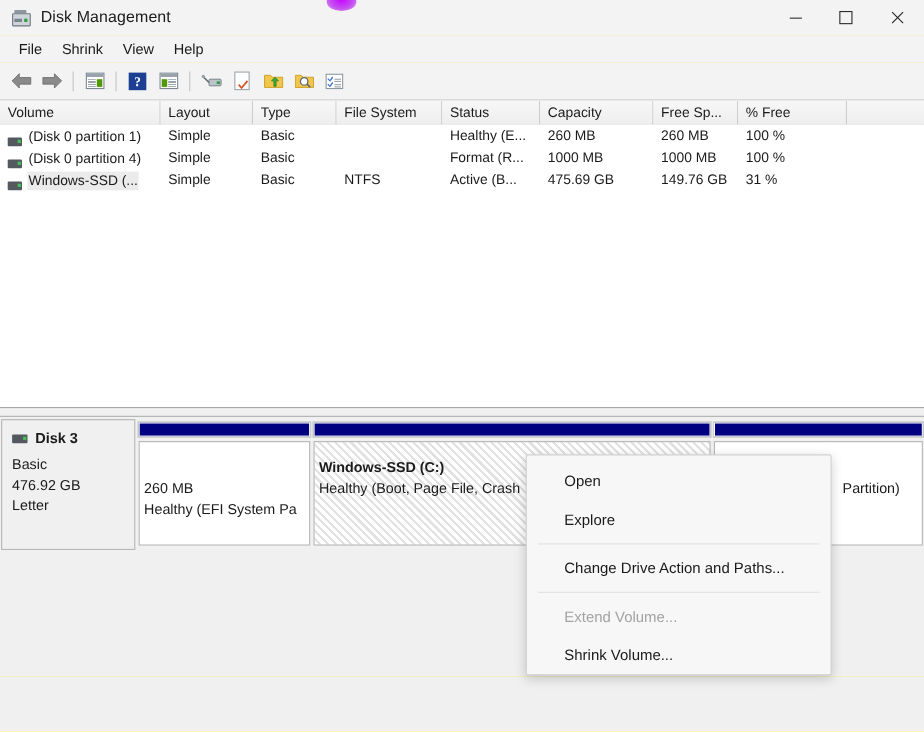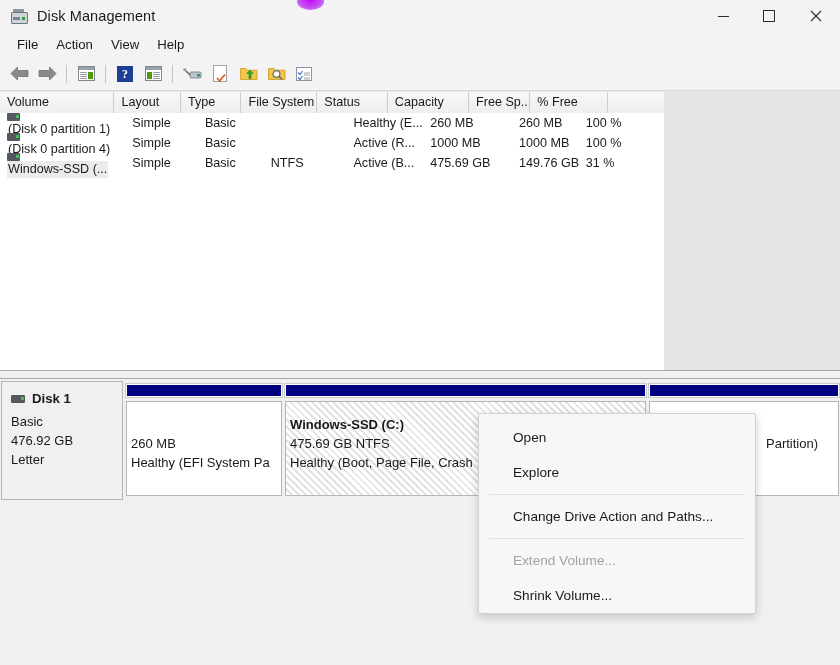--- a/index.html
+++ b/index.html
@@ -6,21 +6,21 @@
     margin: 0; padding: 0;
     width: 840px; height: 665px;
     overflow: hidden;
     background: #ffffff;
     font-family: "Liberation Sans", sans-serif;
     -webkit-font-smoothing: antialiased;
   }
   #app {
     position: relative;
     width: 840px; height: 665px;
-    background: #e5e5e5;
+    background: #fde047;
     overflow: hidden;
   }
 
   
   .titlebar {
     position: absolute; left: 0; top: 0;
     width: 840px; height: 32px;
     background: #f3f3f3;
     display: flex; align-items: center;
   }
@@ -126,21 +126,21 @@
   .plugico { width: 18px; height: 14px; position: relative; }
   .docico { width: 14px; height: 17px; border: 1px solid #9aa3ac; background: #fff; position: relative; box-sizing: border-box; }
   .docico .chk { position: absolute; left: 2px; top: 3px; }
   .folderup { width: 17px; height: 15px; position: relative; }
   .foldersearch { width: 17px; height: 15px; position: relative; }
   .listico { width: 16px; height: 14px; border: 1px solid #8d969f; background: #fff; position: relative; box-sizing: border-box; }
 
   
   .listpane {
     position: absolute; left: 0; top: 91px;
-    width: 664px; height: 279px;
+    width: 840px; height: 279px;
     background: #ffffff;
   }
   .lheader {
     position: relative; height: 22px;
     background: #f0f0f0;
     border-bottom: 1px solid #c8c8c8;
     border-top: 1px solid #e8e8e8;
     box-sizing: border-box;
     display: flex;
   }
@@ -158,21 +158,21 @@
   .lrow {
     height: 20px; display: flex; align-items: center;
     font-size: 12.6px; color: #1a1a1a;
   }
   .lrow.sel .vcell .vtxt { background: #ebebeb; }
   .cell {
     height: 20px; line-height: 20px;
     padding-left: 7px; box-sizing: border-box;
     overflow: hidden; white-space: nowrap;
   }
-  .vcell { display: flex; align-items: flex-start; padding-left: 7px; box-sizing: border-box; height: 20px; flex-direction: column; }
+  .vcell { display: flex; align-items: flex-end; padding-left: 7px; box-sizing: border-box; height: 20px; }
   .volicon {
     width: 13px; height: 8px; flex: none;
     background: #53595e; border-radius: 1px; position: relative;
     margin-right: 5px;
   }
   .volicon::after {
     content: ""; position: absolute; right: 1px; top: 2px;
     width: 3px; height: 3px; background: #44c056;
   }
   .vtxt { line-height: 17px; padding: 0 1px; }
@@ -319,21 +319,21 @@
       <div class="wc wc-close">
         <svg width="12" height="12" viewBox="0 0 12 12" aria-hidden="true">
           <path d="M1 1 L11 11 M11 1 L1 11" stroke="#2b2b2b" stroke-width="1.1" fill="none"></path>
         </svg>
       </div>
     </div>
   </div>
 
   <div class="menubar">
     <div class="mi">File</div>
-    <div class="mi">Action</div>
+    <div class="mi">Shrink</div>
     <div class="mi">View</div>
     <div class="mi">Help</div>
   </div>
 
   <div class="toolbar">
 
     <div class="tbtn">
       <span class="arrow">
         <svg width="19" height="15" viewBox="0 0 19 15">
           <path d="M7.5 1 L1 7.5 L7.5 14 L7.5 10.5 L18 10.5 L18 4.5 L7.5 4.5 Z" fill="#8a8a8a" stroke="#6f6f6f" stroke-width="0.8"></path>
@@ -450,21 +450,21 @@
       </div>
 
       <div class="lrow">
         <div class="vcell" style="width:146px">
           <span class="volicon"></span>
           <span class="vtxt">(Disk 0 partition 4)</span>
         </div>
         <div class="cell" style="width:84px">Simple</div>
         <div class="cell" style="width:76px">Basic</div>
         <div class="cell" style="width:96px"></div>
-        <div class="cell" style="width:89px">Active (R...</div>
+        <div class="cell" style="width:89px">Format (R...</div>
         <div class="cell" style="width:103px">1000 MB</div>
         <div class="cell" style="width:77px">1000 MB</div>
         <div class="cell" style="width:99px">100 %</div>
       </div>
 
       <div class="lrow sel">
         <div class="vcell" style="width:146px">
           <span class="volicon"></span>
           <span class="vtxt">Windows-SSD (...</span>
         </div>
@@ -482,21 +482,21 @@
 
   <div class="splitter"></div>
 
   <div class="graphpane">
 
     <div class="diskrow">
 
       <div class="diskinfo">
         <div class="dtitle">
           <span class="dicon"></span>
-          <span>Disk 1</span>
+          <span>Disk 3</span>
         </div>
         <div class="dline">Basic</div>
         <div class="dline">476.92 GB</div>
         <div class="dline">Letter</div>
       </div>
 
       <div class="parts">
 
         <div class="part" style="left:0px;width:156px">
           <div class="pbar"></div>
@@ -504,21 +504,20 @@
             <div class="spacer"></div>
             <div class="pline">260 MB</div>
             <div class="pline">Healthy (EFI System Pa</div>
           </div>
         </div>
 
         <div class="part hatched" style="left:159px;width:361px">
           <div class="pbar"></div>
           <div class="pbody">
             <div class="ptitle">Windows-SSD  (C:)</div>
-            <div class="pline">475.69 GB NTFS</div>
             <div class="pline">Healthy (Boot, Page File, Crash</div>
           </div>
         </div>
 
         <div class="part" style="left:523px;width:190px">
           <div class="pbar"></div>
           <div class="pbody">
             <div class="spacer"></div>
             <div class="pline"></div>
             <div class="pline" style="padding-left:112px">Partition)</div>

